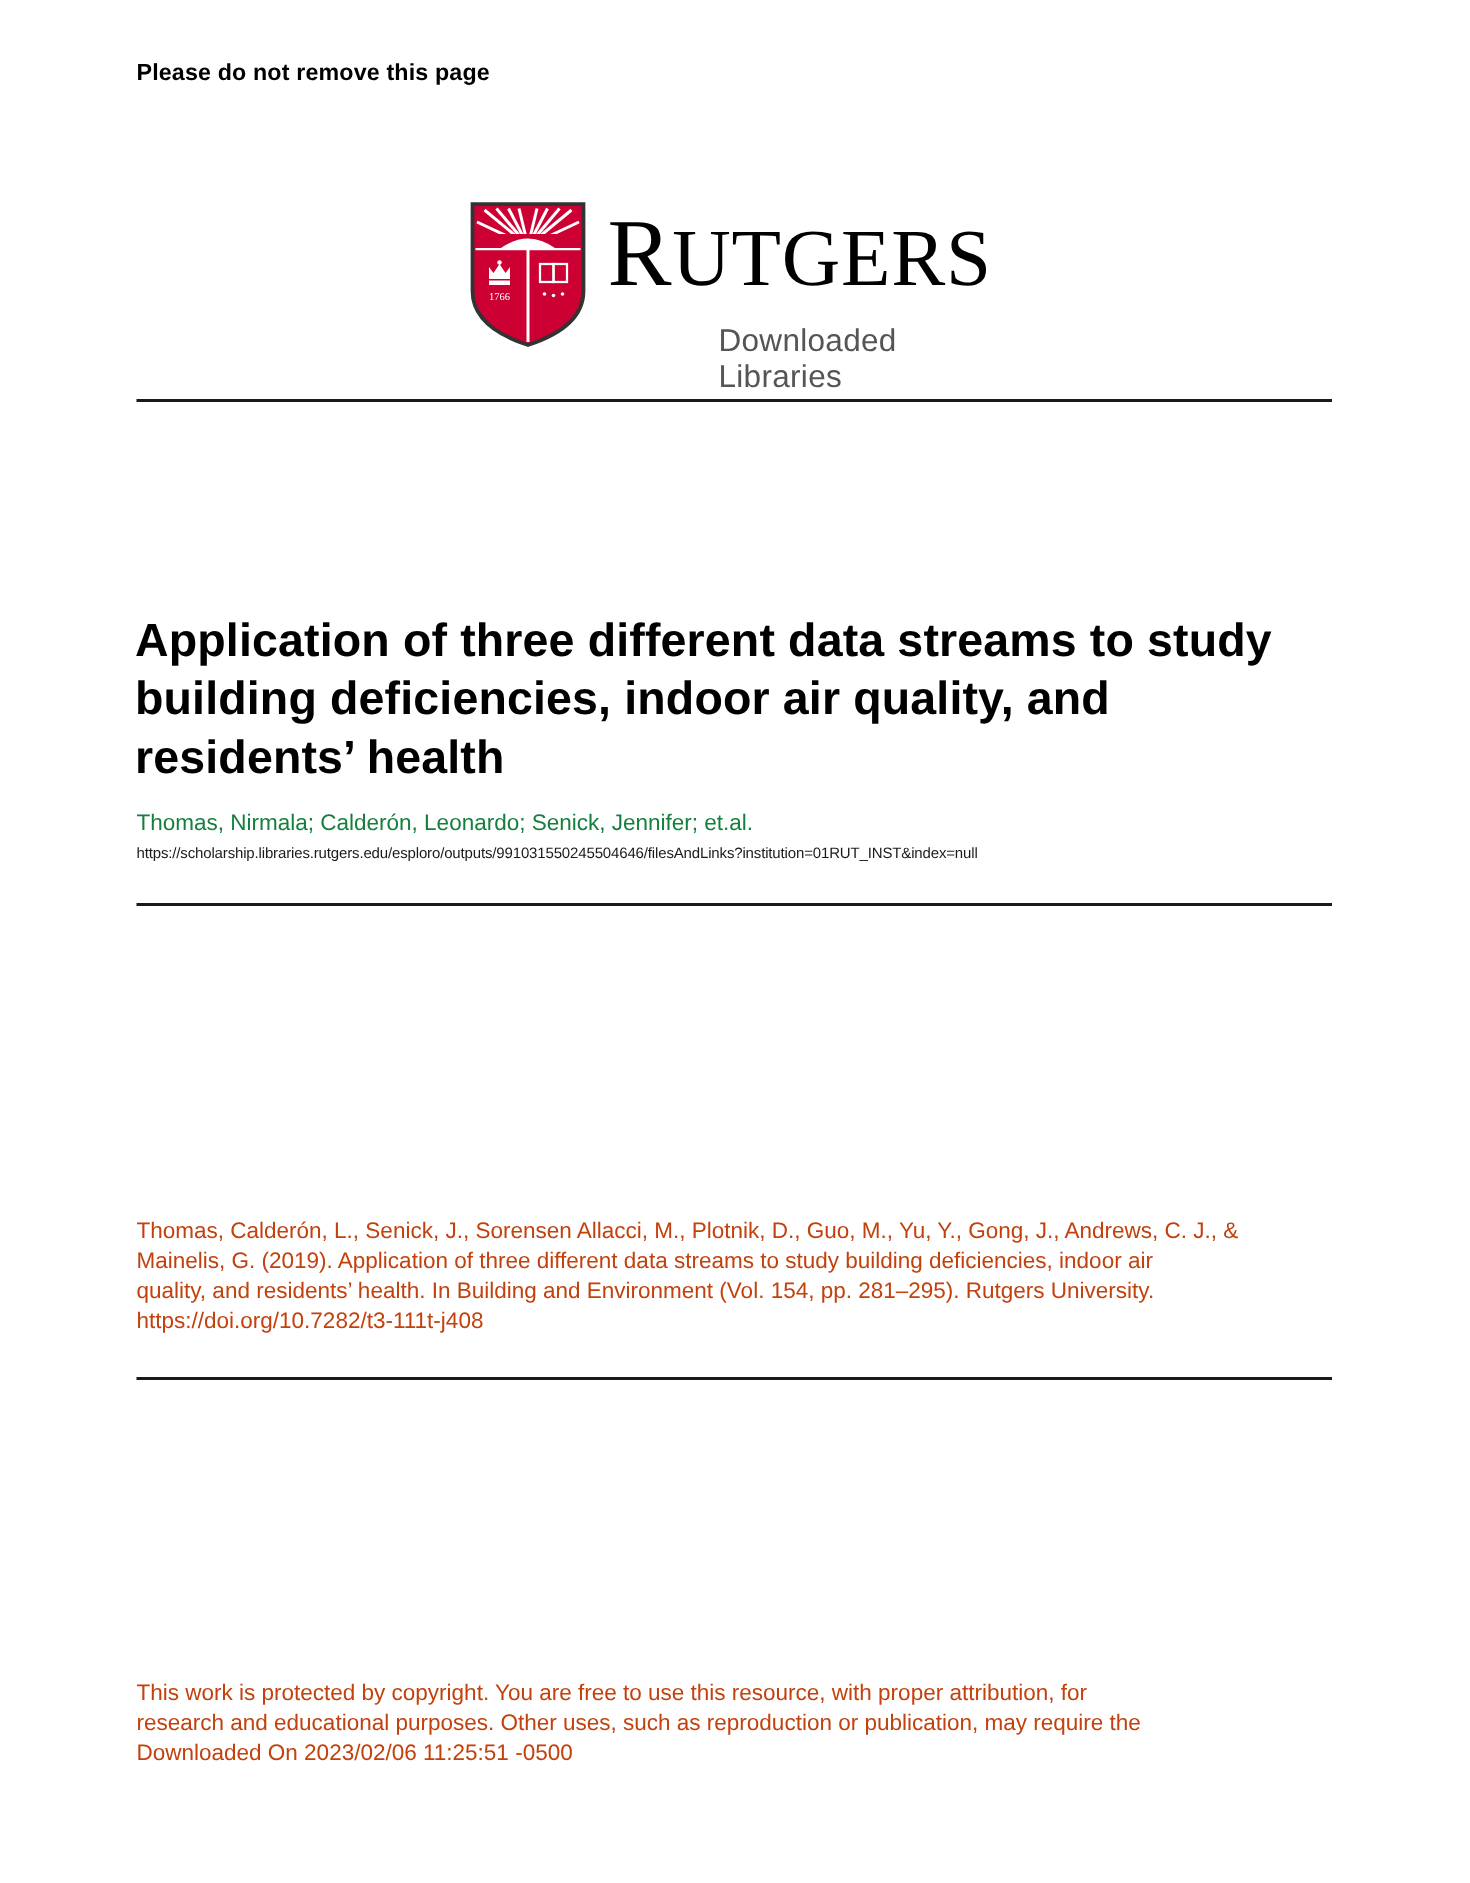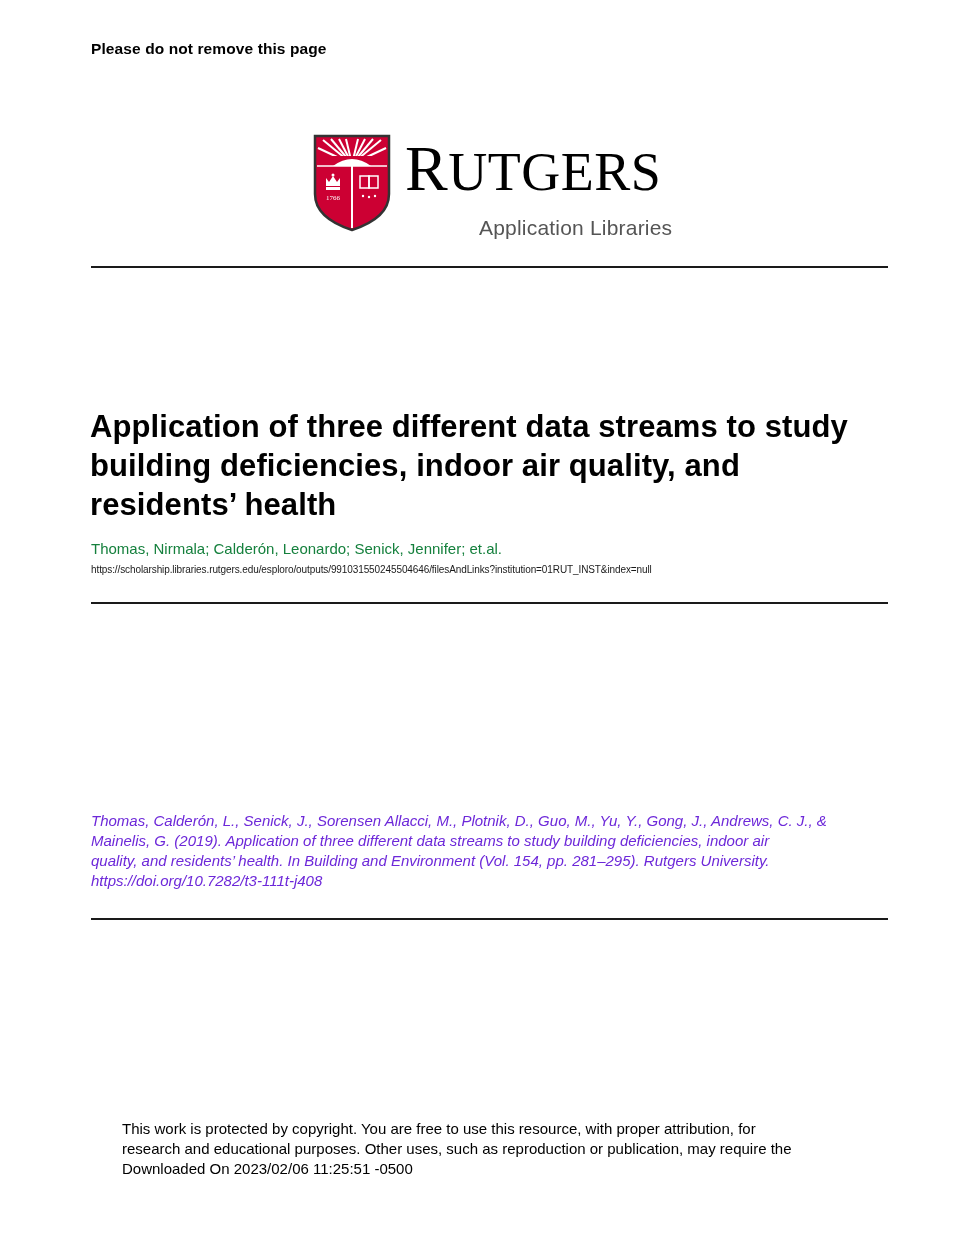--- a/index.html
+++ b/index.html
@@ -91,32 +91,30 @@
       color: #1a1a1a;
       letter-spacing: -0.1px;
     }
 
     .citation {
       left: 91px;
       top: 811px;
       width: 800px;
       font-size: 15px;
       line-height: 20px;
-      color: #6d28d9;
-      font-style: italic;
+      color: #c2410c;
     }
 
     .copyright {
       left: 91px;
       top: 1119px;
       width: 800px;
       font-size: 15px;
       line-height: 20px;
-      color: #000000;
-      margin-left: 31px;
+      color: #c2410c;
     }
     .copyright div { white-space: nowrap; }
   </style>
 </head>
 <body>
 
 <div class="abs notice">Please do not remove this page</div>
 
 <div class="abs logo">
   <svg class="logo-shield" viewBox="0 0 78 98">
@@ -147,21 +145,21 @@
       <rect x="47" y="42" width="9" height="12"></rect>
       <rect x="56" y="42" width="9" height="12"></rect>
     </g>
     <g fill="#ffffff">
       <circle cx="50" cy="62" r="1.2"></circle>
       <circle cx="56" cy="63" r="1.2"></circle>
       <circle cx="62" cy="62" r="1.2"></circle>
     </g>
   </svg>
   <div class="logo-wordmark"><span class="big">R</span><span>UTGERS</span></div>
-  <div class="logo-sub">Application Libraries</div>
+  <div class="logo-sub">Downloaded Libraries</div>
 </div>
 
 <div class="abs rule" style="top:266px;"></div>
 
 <div class="abs title">Application of three different data streams to study building deficiencies, indoor air quality, and residents’ health</div>
 
 <div class="abs authors">Thomas, Nirmala; Calderón, Leonardo; Senick, Jennifer; et.al.</div>
 <div class="abs url">https://scholarship.libraries.rutgers.edu/esploro/outputs/991031550245504646/filesAndLinks?institution=01RUT_INST&amp;index=null</div>
 
 <div class="abs rule" style="top:602px;"></div>

